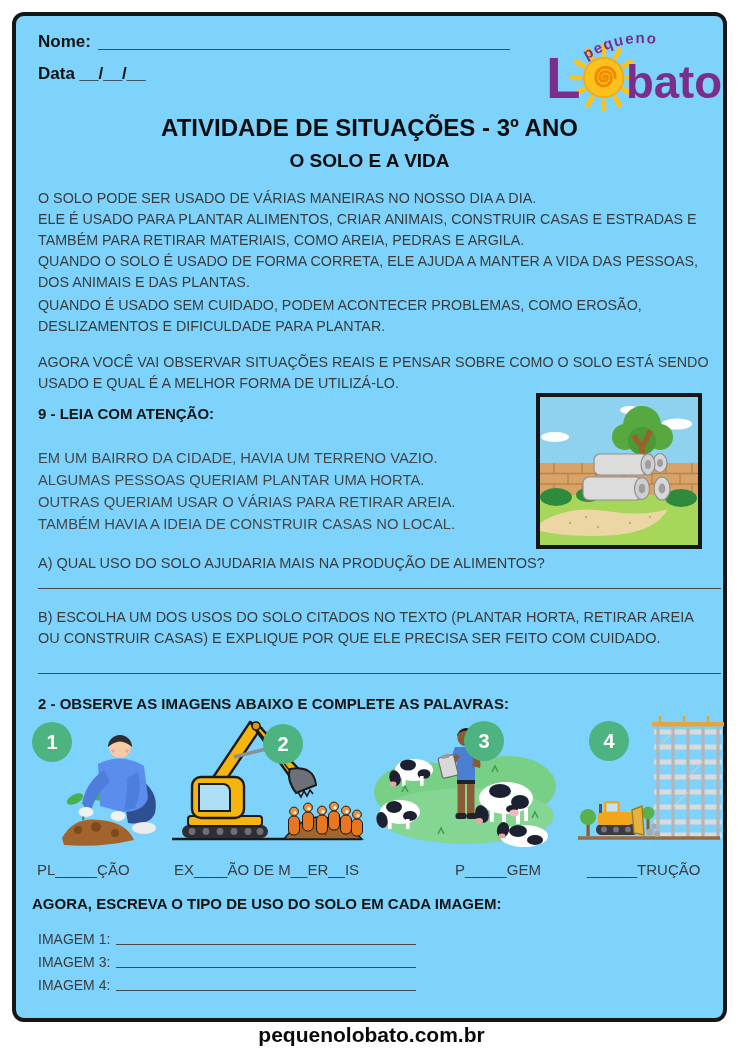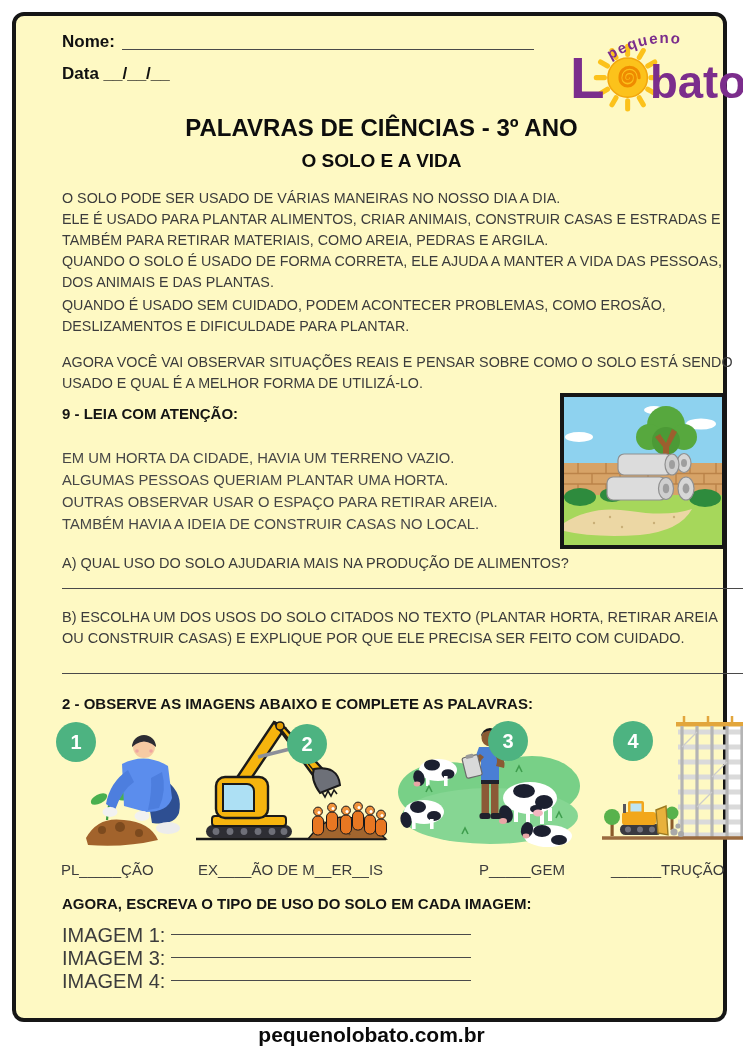--- a/index.html
+++ b/index.html
@@ -1,34 +1,34 @@
 <!DOCTYPE html>
 <html><head>
 <meta charset="utf-8">
 <style>
   html,body{margin:0;padding:0;background:#fff;}
   body{width:743px;height:1050px;position:relative;font-family:"Liberation Sans",sans-serif;color:#3c3c3c;overflow:hidden;}
-  .frame{position:absolute;left:12px;top:12px;width:715px;height:1010px;border:4px solid #161616;border-radius:12px;box-sizing:border-box;background:#fef9c3;padding-left:24px;}
+  .frame{position:absolute;left:12px;top:12px;width:715px;height:1010px;border:4px solid #161616;border-radius:12px;box-sizing:border-box;background:#7dd3fc;}
   .inner{position:relative;width:100%;height:100%;}
   .abs{position:absolute;}
   .blabel{font-weight:700;font-size:17px;color:#111;}
   .title{width:100%;text-align:center;font-size:24px;font-weight:700;color:#0d0d0d;}
   .subtitle{width:100%;text-align:center;font-size:19px;font-weight:700;color:#0d0d0d;}
   .para{font-size:14.3px;line-height:21px;white-space:pre-line;}
   .sec-head{font-size:15px;font-weight:700;color:#141414;}
   .read{font-size:14.8px;line-height:22px;color:#474747;}
   .read span{display:block;}
   .q{font-size:14.5px;line-height:21px;}
   .rule{border-bottom:1.6px solid #4a4a4a;height:0;}
   .flexline{display:flex;align-items:flex-end;}
   .scene{border:4px solid #161616;box-sizing:border-box;overflow:hidden;background:#8ed2ef;}
   .scene svg,.pic svg{display:block;width:100%;height:100%;}
   .badge{width:40px;height:40px;border-radius:50%;background:#4db381;color:#fff;font-weight:700;font-size:20px;display:flex;align-items:center;justify-content:center;z-index:5;}
   .word{font-size:15px;color:#3c3c3c;white-space:nowrap;}
-  .ans-row{display:flex;align-items:center;height:23px;font-size:20px;color:#3c3c3c;}
+  .ans-row{display:flex;align-items:flex-end;height:23px;font-size:14px;color:#3c3c3c;}
   .ans-row .lbl{margin-right:6px;}
   .footer{position:absolute;left:0;top:1023px;width:743px;text-align:center;font-weight:700;font-size:21px;color:#0a0a0a;}
 </style>
 </head>
 <body>
 
 <div class="frame">
   <div class="inner">
 
     <div class="abs flexline" style="left:22px;top:16px;width:500px;">
@@ -57,34 +57,34 @@
             <line x1="76.9" y1="45.5" x2="83.8" y2="41.5"></line>
         </g>
         <circle cx="57" cy="57" r="19.5" fill="#fcc21b" stroke="#f3a70c" stroke-width="1.5"></circle>
         <path d="M57 57 c0 -2.6 3.8 -2.6 3.8 0 c0 4.8 -7.6 4.8 -7.6 0 c0 -8 11.4 -8 11.4 0 c0 11 -15.2 11 -15.2 0 c0 -13.8 19 -13.8 19 0" stroke="#ef8b00" stroke-width="3" fill="none" stroke-linecap="round"></path>
         <text font-size="15" font-weight="bold" fill="#7b2d8c" letter-spacing="1.5" font-family="Liberation Sans, sans-serif"><textPath href="#arcp" startOffset="12">pequeno</textPath></text>
         <text x="0" y="77" font-size="56" font-weight="bold" fill="#7b2d8c" font-family="Liberation Sans, sans-serif">L</text>
         <text x="79" y="77" font-size="45" font-weight="bold" fill="#7b2d8c" textLength="95" lengthAdjust="spacingAndGlyphs" font-family="Liberation Sans, sans-serif">bato</text>
       </svg>
     </div>
 
-    <div class="abs title" style="left:0;top:98px;">PALAVRAS DE CIÊNCIAS - 3º ANO</div>
+    <div class="abs title" style="left:0;top:98px;">ATIVIDADE DE SITUAÇÕES - 3º ANO</div>
     <div class="abs subtitle" style="left:0;top:134px;">O SOLO E A VIDA</div>
 
     <div class="abs para" style="left:22px;top:172px;width:672px;">O SOLO PODE SER USADO DE VÁRIAS MANEIRAS NO NOSSO DIA A DIA.
 ELE É USADO PARA PLANTAR ALIMENTOS, CRIAR ANIMAIS, CONSTRUIR CASAS E ESTRADAS E TAMBÉM PARA RETIRAR MATERIAIS, COMO AREIA, PEDRAS E ARGILA.
 QUANDO O SOLO É USADO DE FORMA CORRETA, ELE AJUDA A MANTER A VIDA DAS PESSOAS, DOS ANIMAIS E DAS PLANTAS.</div>
     <div class="abs para" style="left:22px;top:279px;width:672px;">QUANDO É USADO SEM CUIDADO, PODEM ACONTECER PROBLEMAS, COMO EROSÃO, DESLIZAMENTOS E DIFICULDADE PARA PLANTAR.</div>
     <div class="abs para" style="left:22px;top:336px;width:672px;">AGORA VOCÊ VAI OBSERVAR SITUAÇÕES REAIS E PENSAR SOBRE COMO O SOLO ESTÁ SENDO USADO E QUAL É A MELHOR FORMA DE UTILIZÁ-LO.</div>
 
     <div class="abs sec-head" style="left:22px;top:389px;">9 - LEIA COM ATENÇÃO:</div>
     <div class="abs read" style="left:22px;top:431px;width:490px;">
-      <span>EM UM HORTA DA CIDADE, HAVIA UM TERRENO VAZIO.</span>
+      <span>EM UM BAIRRO DA CIDADE, HAVIA UM TERRENO VAZIO.</span>
       <span>ALGUMAS PESSOAS QUERIAM PLANTAR UMA HORTA.</span>
-      <span>OUTRAS OBSERVAR USAR O ESPAÇO PARA RETIRAR AREIA.</span>
+      <span>OUTRAS QUERIAM USAR O VÁRIAS PARA RETIRAR AREIA.</span>
       <span>TAMBÉM HAVIA A IDEIA DE CONSTRUIR CASAS NO LOCAL.</span>
     </div>
 
     <div class="abs scene" style="left:520px;top:377px;width:166px;height:156px;">
       <svg viewBox="0 0 158 148" preserveAspectRatio="none">
         <rect x="0" y="0" width="158" height="66" fill="#8ed2ef"></rect>
         <ellipse cx="15" cy="40" rx="14" ry="5" fill="#ffffff"></ellipse>
         <ellipse cx="137" cy="27" rx="15" ry="5.5" fill="#ffffff"></ellipse>
         <ellipse cx="90" cy="13" rx="10" ry="4" fill="#ffffff"></ellipse>
         <circle cx="102" cy="28" r="19" fill="#57a83e"></circle>
@@ -334,21 +334,21 @@
     <div class="badge abs" style="left:16px;top:706px;">1</div>
     <div class="badge abs" style="left:247px;top:708px;">2</div>
     <div class="badge abs" style="left:448px;top:705px;">3</div>
     <div class="badge abs" style="left:573px;top:705px;">4</div>
 
     <span class="word abs" style="left:21px;top:845px;">PL_____ÇÃO</span>
     <span class="word abs" style="left:158px;top:845px;">EX____ÃO DE M__ER__IS</span>
     <span class="word abs" style="left:416px;top:845px;margin-left:23px;">P_____GEM</span>
     <span class="word abs" style="left:571px;top:845px;">______TRUÇÃO</span>
 
-    <div class="abs sec-head" style="left:22px;top:879px;">AGORA, ESCREVA O TIPO DE USO DO SOLO EM CADA IMAGEM:</div>
+    <div class="abs sec-head" style="left:16px;top:879px;">AGORA, ESCREVA O TIPO DE USO DO SOLO EM CADA IMAGEM:</div>
 
     <div class="abs" style="left:22px;top:908px;">
       <div class="ans-row">
         <span class="lbl">IMAGEM 1:</span>
         <span class="rule" style="width:300px;margin-bottom:2px;"></span>
       </div>
       <div class="ans-row">
         <span class="lbl">IMAGEM 3:</span>
         <span class="rule" style="width:300px;margin-bottom:2px;"></span>
       </div>

